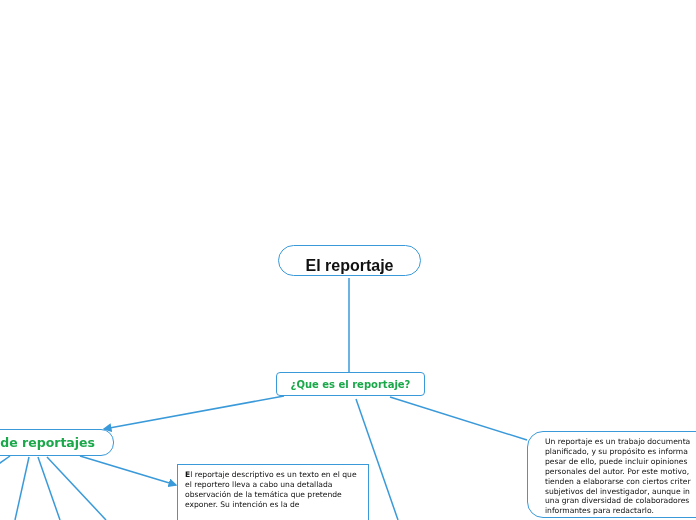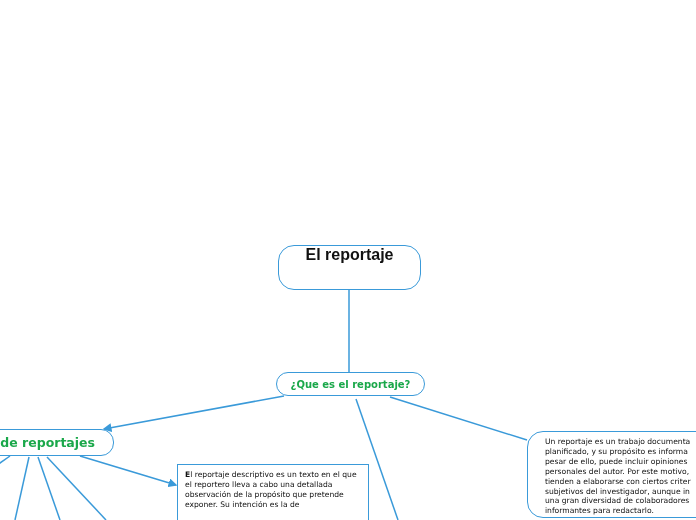--- a/index.html
+++ b/index.html
@@ -1,22 +1,22 @@
 <!DOCTYPE html>
 <html><head>
   <meta charset="utf-8">
   <style>
     html, body { margin: 0; padding: 0; background: #ffffff; }
     body { width: 696px; height: 520px; position: relative; overflow: hidden; font-family: "DejaVu Sans", sans-serif; }
     svg.links { position: absolute; left: 0; top: 0; width: 696px; height: 520px; }
     .node { position: absolute; box-sizing: border-box; background: #fff; }
-    .root { left: 278px; top: 245px; width: 143px; height: 45px; border: 1px solid #3a9ad9; border-radius: 16px;
-            display: flex; align-items: flex-start; justify-content: center;
+    .root { left: 278px; top: 245px; width: 143px; height: 31px; border: 1px solid #3a9ad9; border-radius: 16px;
+            display: flex; align-items: flex-end; justify-content: center;
             font-family: "Liberation Sans", sans-serif; font-weight: bold; font-size: 16px; color: #111; }
-    .main { left: 276px; top: 372px; width: 149px; height: 24px; border: 1px solid #3a9ad9; border-radius: 12px;
+    .main { left: 276px; top: 372px; width: 149px; height: 24px; border: 1px solid #3a9ad9; border-radius: 4px;
             display: flex; align-items: center; justify-content: center;
             font-weight: bold; font-size: 10px; color: #1aa84a; }
     .types { left: -40px; top: 429px; width: 154px; height: 27px; border: 1px solid #3a9ad9; border-radius: 13px;
              display: flex; align-items: center; justify-content: flex-end; padding-right: 18px;
              font-weight: bold; font-size: 12.5px; color: #1aa84a; }
     .desc { left: 177px; top: 464px; width: 192px; height: 70px; border: 1px solid #3a9ad9;
             padding: 5px 7px; font-size: 7.6px; line-height: 10px; color: #111; }
     .desc .title { font-weight: bold; font-size: 8px; }
     .desc .first { font-weight: bold; }
     .def { left: 527px; top: 431px; width: 200px; height: 87px; border: 1px solid #3a9ad9; border-radius: 16px;
@@ -50,21 +50,21 @@
 
 <div class="node main">
   <span>¿Que es el reportaje?</span>
 </div>
 
 <div class="node types">
   <span>s de reportajes</span>
 </div>
 
 <div class="node desc">
-  <div><span class="first">E</span><span>l reportaje descriptivo es un texto en el que el reportero lleva a cabo una detallada observación de la propósito que pretende exponer. Su intención es la de</span></div>
+  <div><span class="first">E</span><span>l reportaje descriptivo es un texto en el que el reportero lleva a cabo una detallada observación de la temática que pretende exponer. Su intención es la de</span></div>
 </div>
 
 <div class="node def">
   <div>Un reportaje es un trabajo documenta</div>
   <div>planificado, y su propósito es informa</div>
   <div>pesar de ello, puede incluir opiniones</div>
   <div>personales del autor. Por este motivo,</div>
   <div>tienden a elaborarse con ciertos criter</div>
   <div>subjetivos del investigador, aunque in</div>
   <div>una gran diversidad de colaboradores</div>

